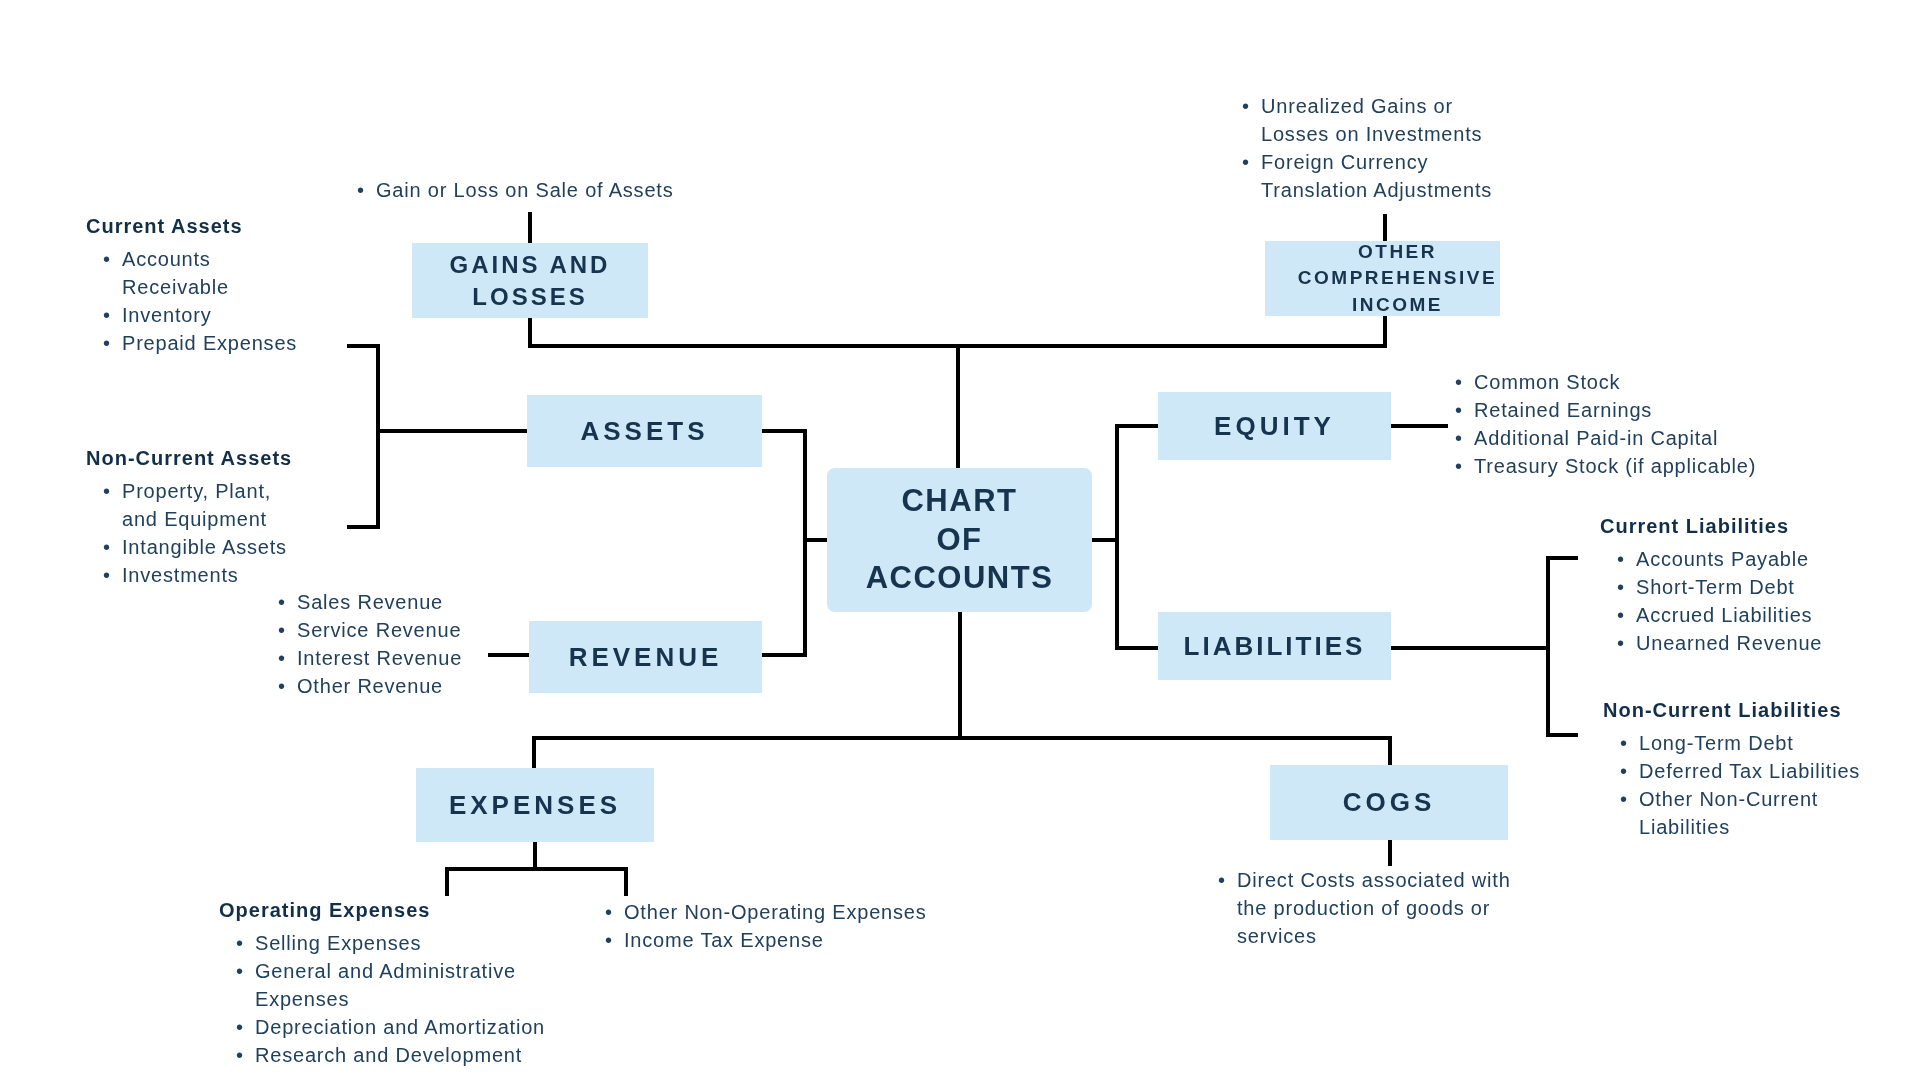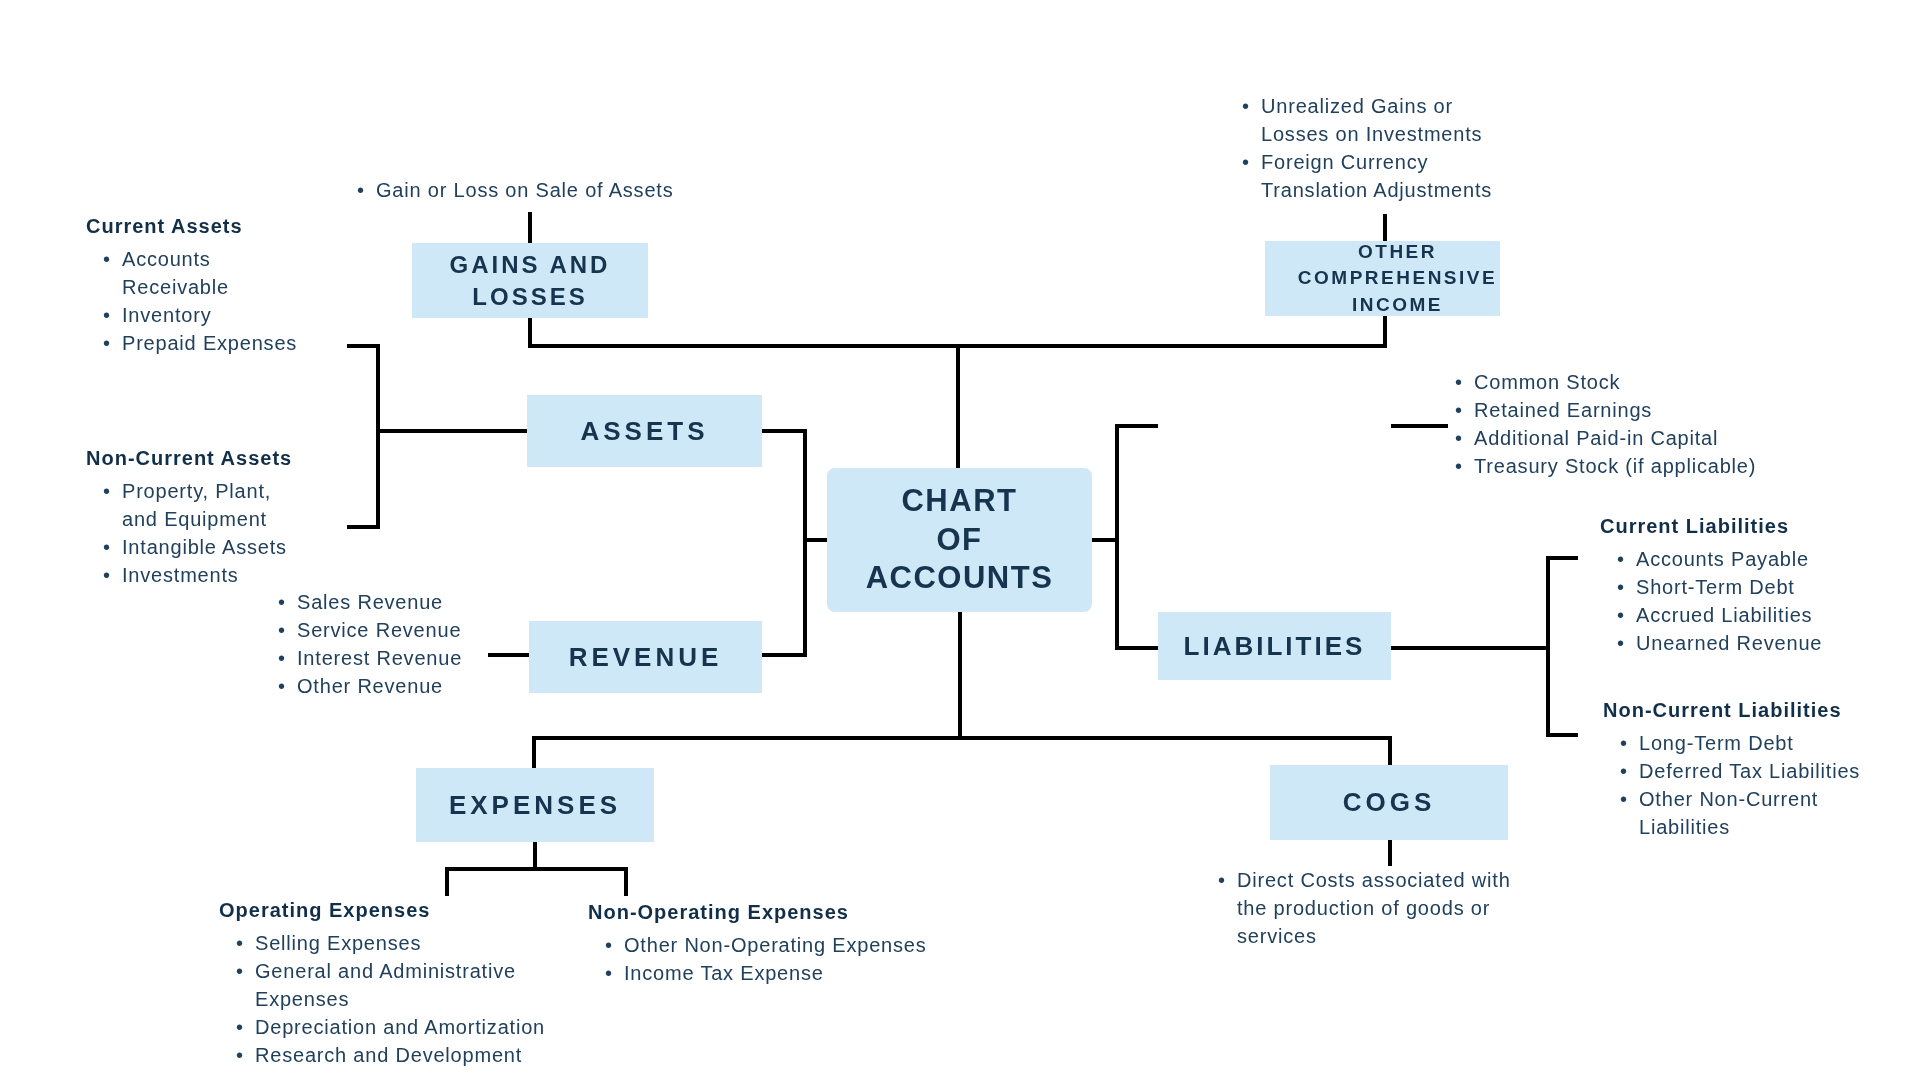--- a/index.html
+++ b/index.html
@@ -96,20 +96,23 @@
   <div class="node n-mid" style="left:527px;top:395px;width:235px;height:72px;">
     <span class="node-label">ASSETS</span>
   </div>
 
   <div class="node n-big" style="left:827px;top:468px;width:265px;height:144px;">
     <span class="node-label">CHART
 OF
 ACCOUNTS</span>
   </div>
 
+  <div class="node n-mid" style="left:1158px;top:392px;width:233px;height:68px;">
+    <span class="node-label">EQUITY</span>
+  </div>
 
   <div class="node n-mid" style="left:1158px;top:612px;width:233px;height:68px;letter-spacing:3px;">
     <span class="node-label">LIABILITIES</span>
   </div>
 
   <div class="node n-mid" style="left:529px;top:621px;width:233px;height:72px;">
     <span class="node-label">REVENUE</span>
   </div>
 
   <div class="node n-mid" style="left:416px;top:768px;width:238px;height:74px;">
@@ -198,21 +201,20 @@
     <ul>
         <li>Selling Expenses</li>
         <li>General and Administrative
 Expenses</li>
         <li>Depreciation and Amortization</li>
         <li>Research and Development</li>
       </ul>
   </div>
 
   <div class="blist" style="left:588px;top:898px;width:400px;">
-    <div class="list-heading">Non-Operating Expenses</div>
     <ul>
         <li>Other Non-Operating Expenses</li>
         <li>Income Tax Expense</li>
       </ul>
   </div>
 
   <div class="blist no-head" style="left:1218px;top:866px;width:330px;">
     <ul>
         <li>Direct Costs associated with
 the production of goods or

